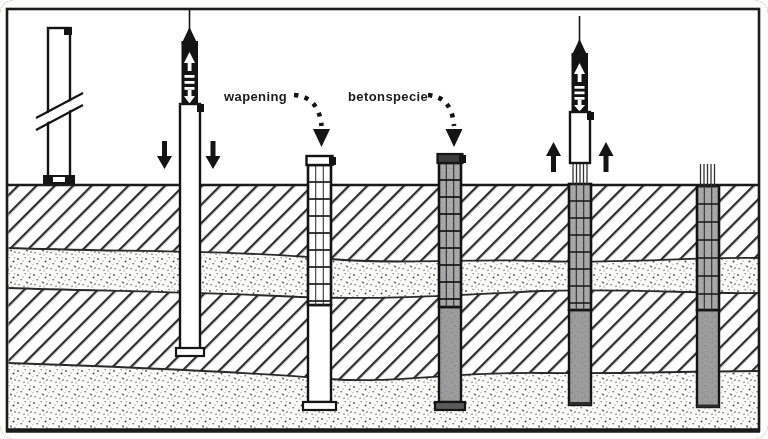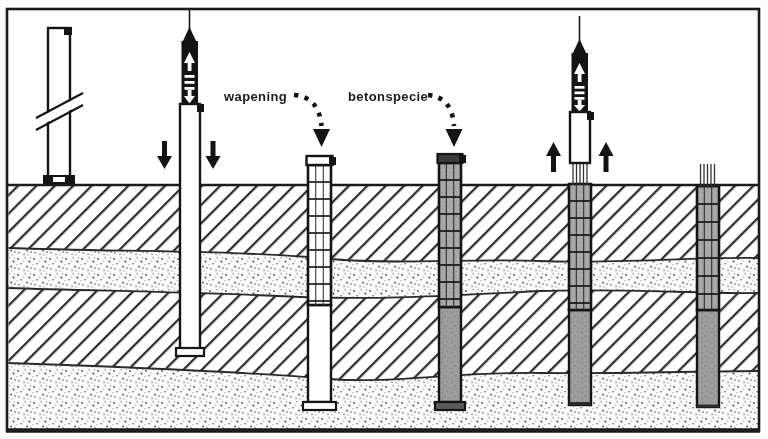--- a/index.html
+++ b/index.html
@@ -3,20 +3,21 @@
 <meta charset="utf-8">
 <style>
   html, body { margin: 0; padding: 0; background: #ffffff; }
   .canvas {
     position: relative;
     width: 768px;
     height: 439px;
     background: #4d7c0f;
     font-family: "Liberation Sans", sans-serif;
     overflow: hidden;
+    border-radius: 14px;
   }
   svg { display: block; }
   .label-text {
     font-family: "Liberation Sans", sans-serif;
     font-size: 13px;
     font-weight: 600;
     letter-spacing: 0.4px;
     fill: #1b1b1b;
   }
 </style>

